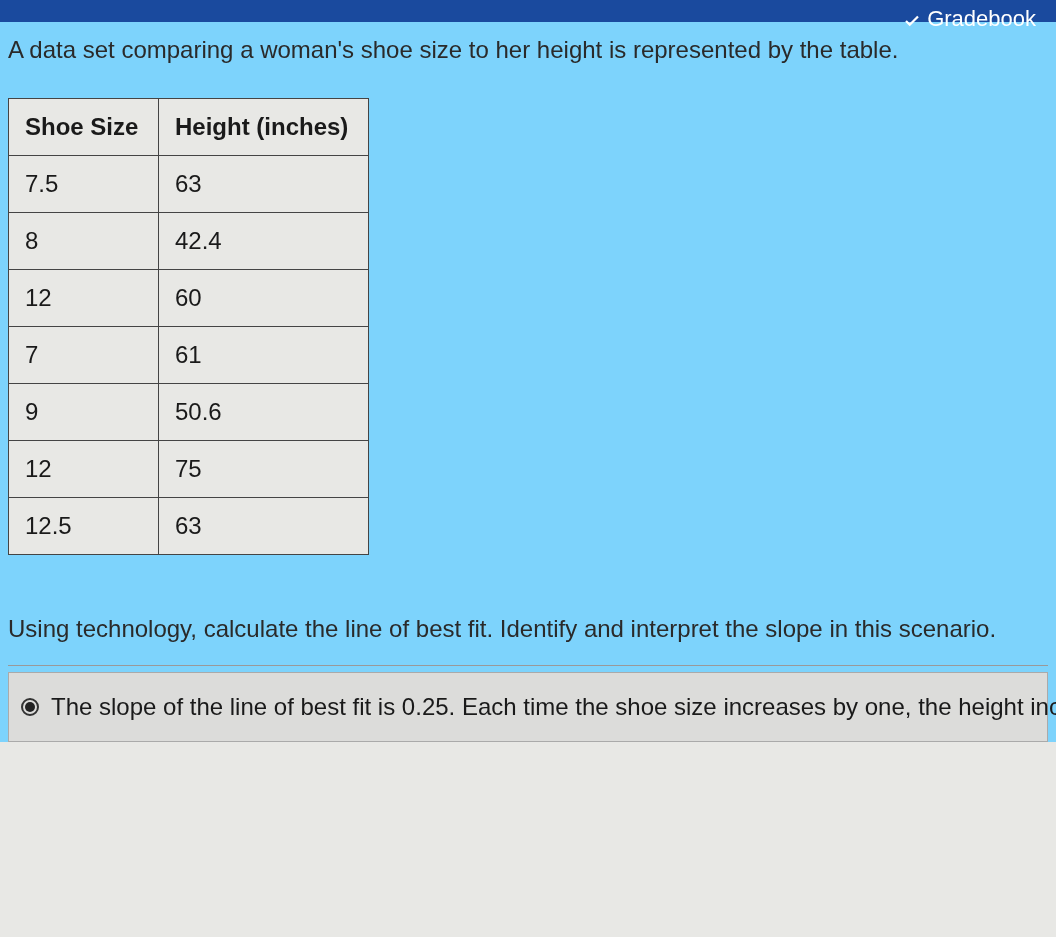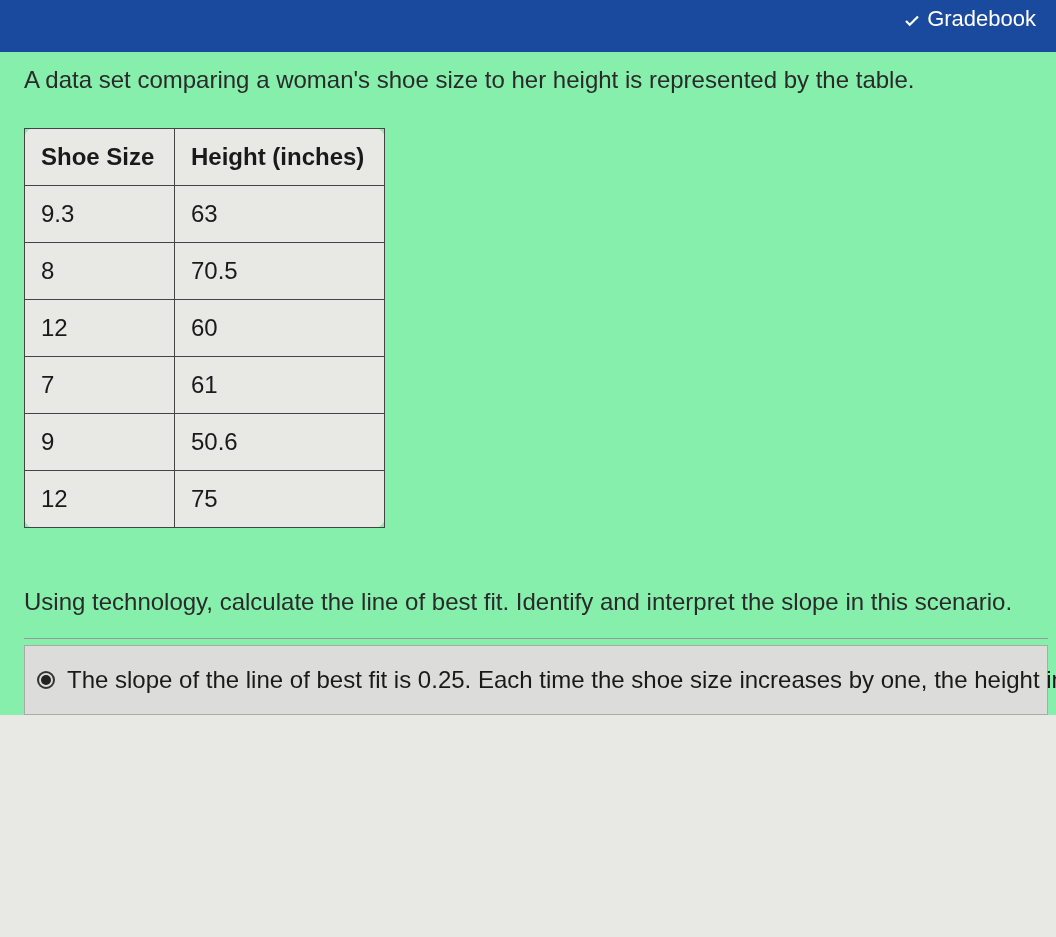--- a/index.html
+++ b/index.html
@@ -10,21 +10,21 @@
     body {
       font-family: Arial, Helvetica, sans-serif;
       background: #e8e8e5;
       width: 1056px;
       height: 937px;
       overflow: hidden;
       position: relative;
     }
     .top-bar {
       background: #1a4a9e;
-      height: 52px;
+      height: 22px;
       width: 100%;
       position: relative;
     }
     .gradebook {
       position: absolute;
       right: 20px;
       top: 6px;
       color: #fff;
       font-size: 22px;
       display: flex;
@@ -34,34 +34,33 @@
     .check-icon {
       display: inline-block;
       width: 18px;
       height: 18px;
     }
     .check-icon svg {
       width: 100%;
       height: 100%;
     }
     .content {
-      padding: 10px 8px 0 24px;
-      background: #86efac;
+      padding: 10px 8px 0 8px;
+      background: #7dd3fc;
     }
     .question-text {
       font-size: 24px;
       color: #2a2a2a;
       margin-bottom: 30px;
       line-height: 1.5;
     }
     table {
       border-collapse: collapse;
       background: #e8e8e5;
       margin-bottom: 60px;
-      border-radius: 11px;
     }
     th, td {
       border: 1px solid #444;
       padding: 14px 16px;
       text-align: left;
       font-size: 24px;
       color: #1a1a1a;
     }
     th {
       font-weight: bold;
@@ -130,43 +129,47 @@
 
   <table>
     <thead>
       <tr>
         <th>Shoe Size</th>
         <th>Height (inches)</th>
       </tr>
     </thead>
     <tbody>
       <tr>
-        <td>9.3</td>
+        <td>7.5</td>
         <td>63</td>
       </tr>
       <tr>
         <td>8</td>
-        <td>70.5</td>
+        <td>42.4</td>
       </tr>
       <tr>
         <td>12</td>
         <td>60</td>
       </tr>
       <tr>
         <td>7</td>
         <td>61</td>
       </tr>
       <tr>
         <td>9</td>
         <td>50.6</td>
       </tr>
       <tr>
         <td>12</td>
         <td>75</td>
       </tr>
+      <tr>
+        <td>12.5</td>
+        <td>63</td>
+      </tr>
     </tbody>
   </table>
 
   <p class="instruction">Using technology, calculate the line of best fit. Identify and interpret the slope in this scenario.</p>
 
   <div class="answer-area">
     <div class="answer-option">
       <span class="radio">
         <span class="radio-dot"></span>
       </span>

